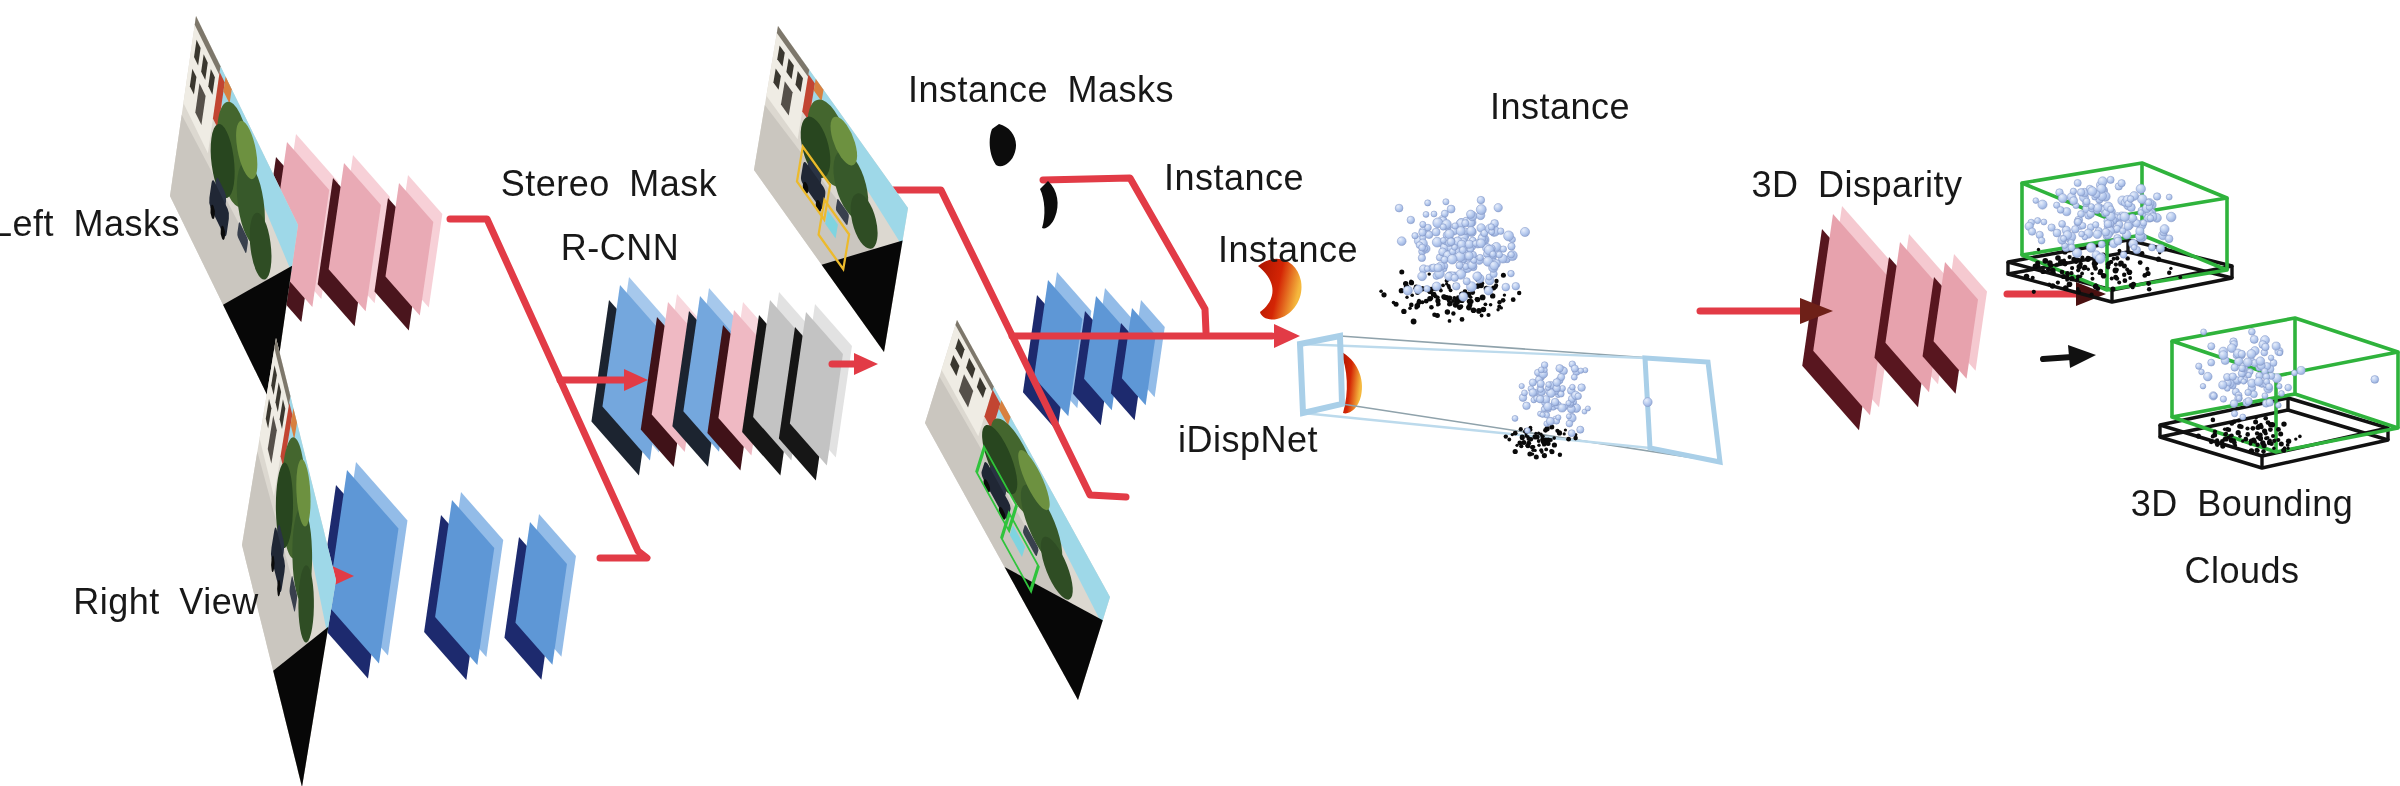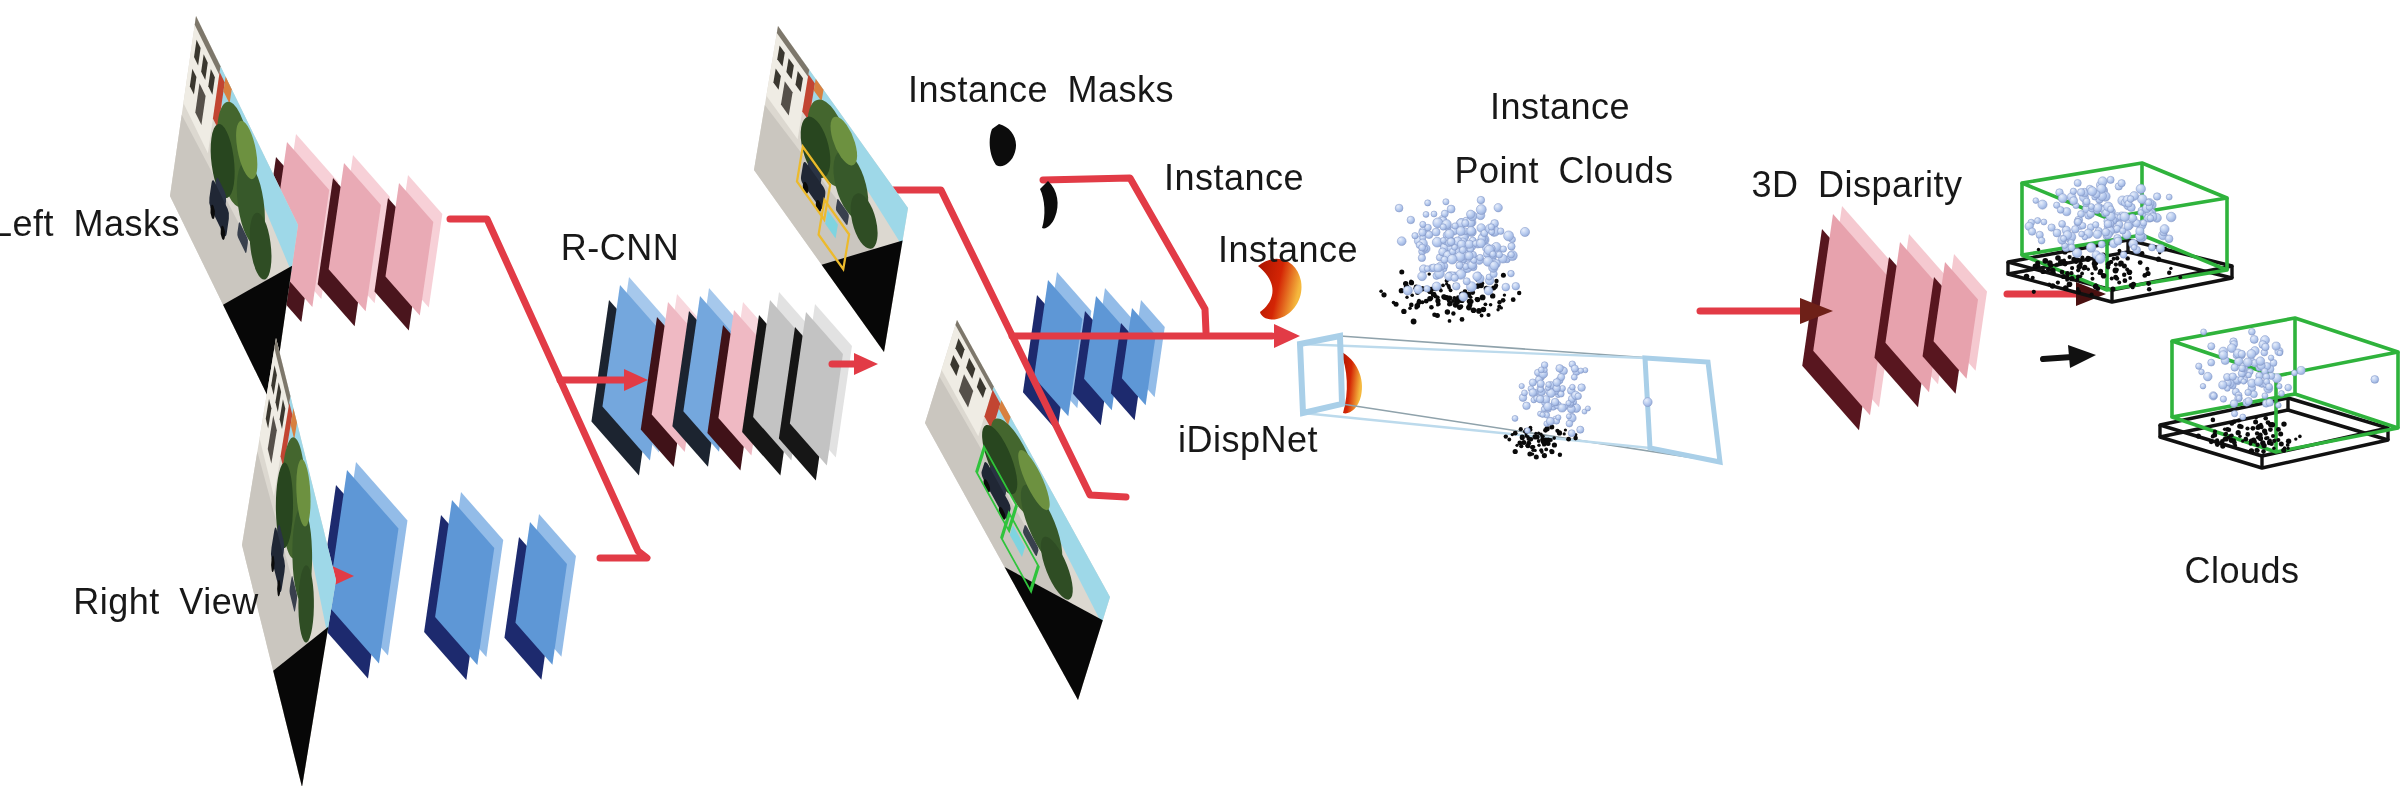--- a/index.html
+++ b/index.html
@@ -1252,22 +1252,23 @@
       </g>
 
     <g>
       <line x1="2043" y1="359" x2="2072" y2="357" stroke="#111" stroke-width="6" stroke-linecap="round"></line>
       <polygon points="2096,355 2068,345 2070,368" fill="#111"></polygon>
     </g>
   </svg>
 
   <div class="lbl" style="left:86px;top:206px">Left Masks</div>
   <div class="lbl" style="left:166px;top:584px">Right View</div>
+  <div class="lbl" style="left:609px;top:166px">Stereo Mask</div>
   <div class="lbl" style="left:620px;top:230px">R-CNN</div>
   <div class="lbl" style="left:1041px;top:72px">Instance Masks</div>
   <div class="lbl" style="left:1234px;top:160px">Instance</div>
   <div class="lbl" style="left:1288px;top:232px">Instance</div>
   <div class="lbl" style="left:1248px;top:422px">iDispNet</div>
   <div class="lbl" style="left:1560px;top:89px">Instance</div>
-  <div class="lbl" style="left:1564px;top:153px">Point Clouds</div>
   <div class="lbl" style="left:1857px;top:167px">3D Disparity</div>
+  <div class="lbl" style="left:2242px;top:486px">3D Bounding</div>
   <div class="lbl" style="left:2242px;top:553px">Clouds</div>
 </div>
 
 </body></html>

